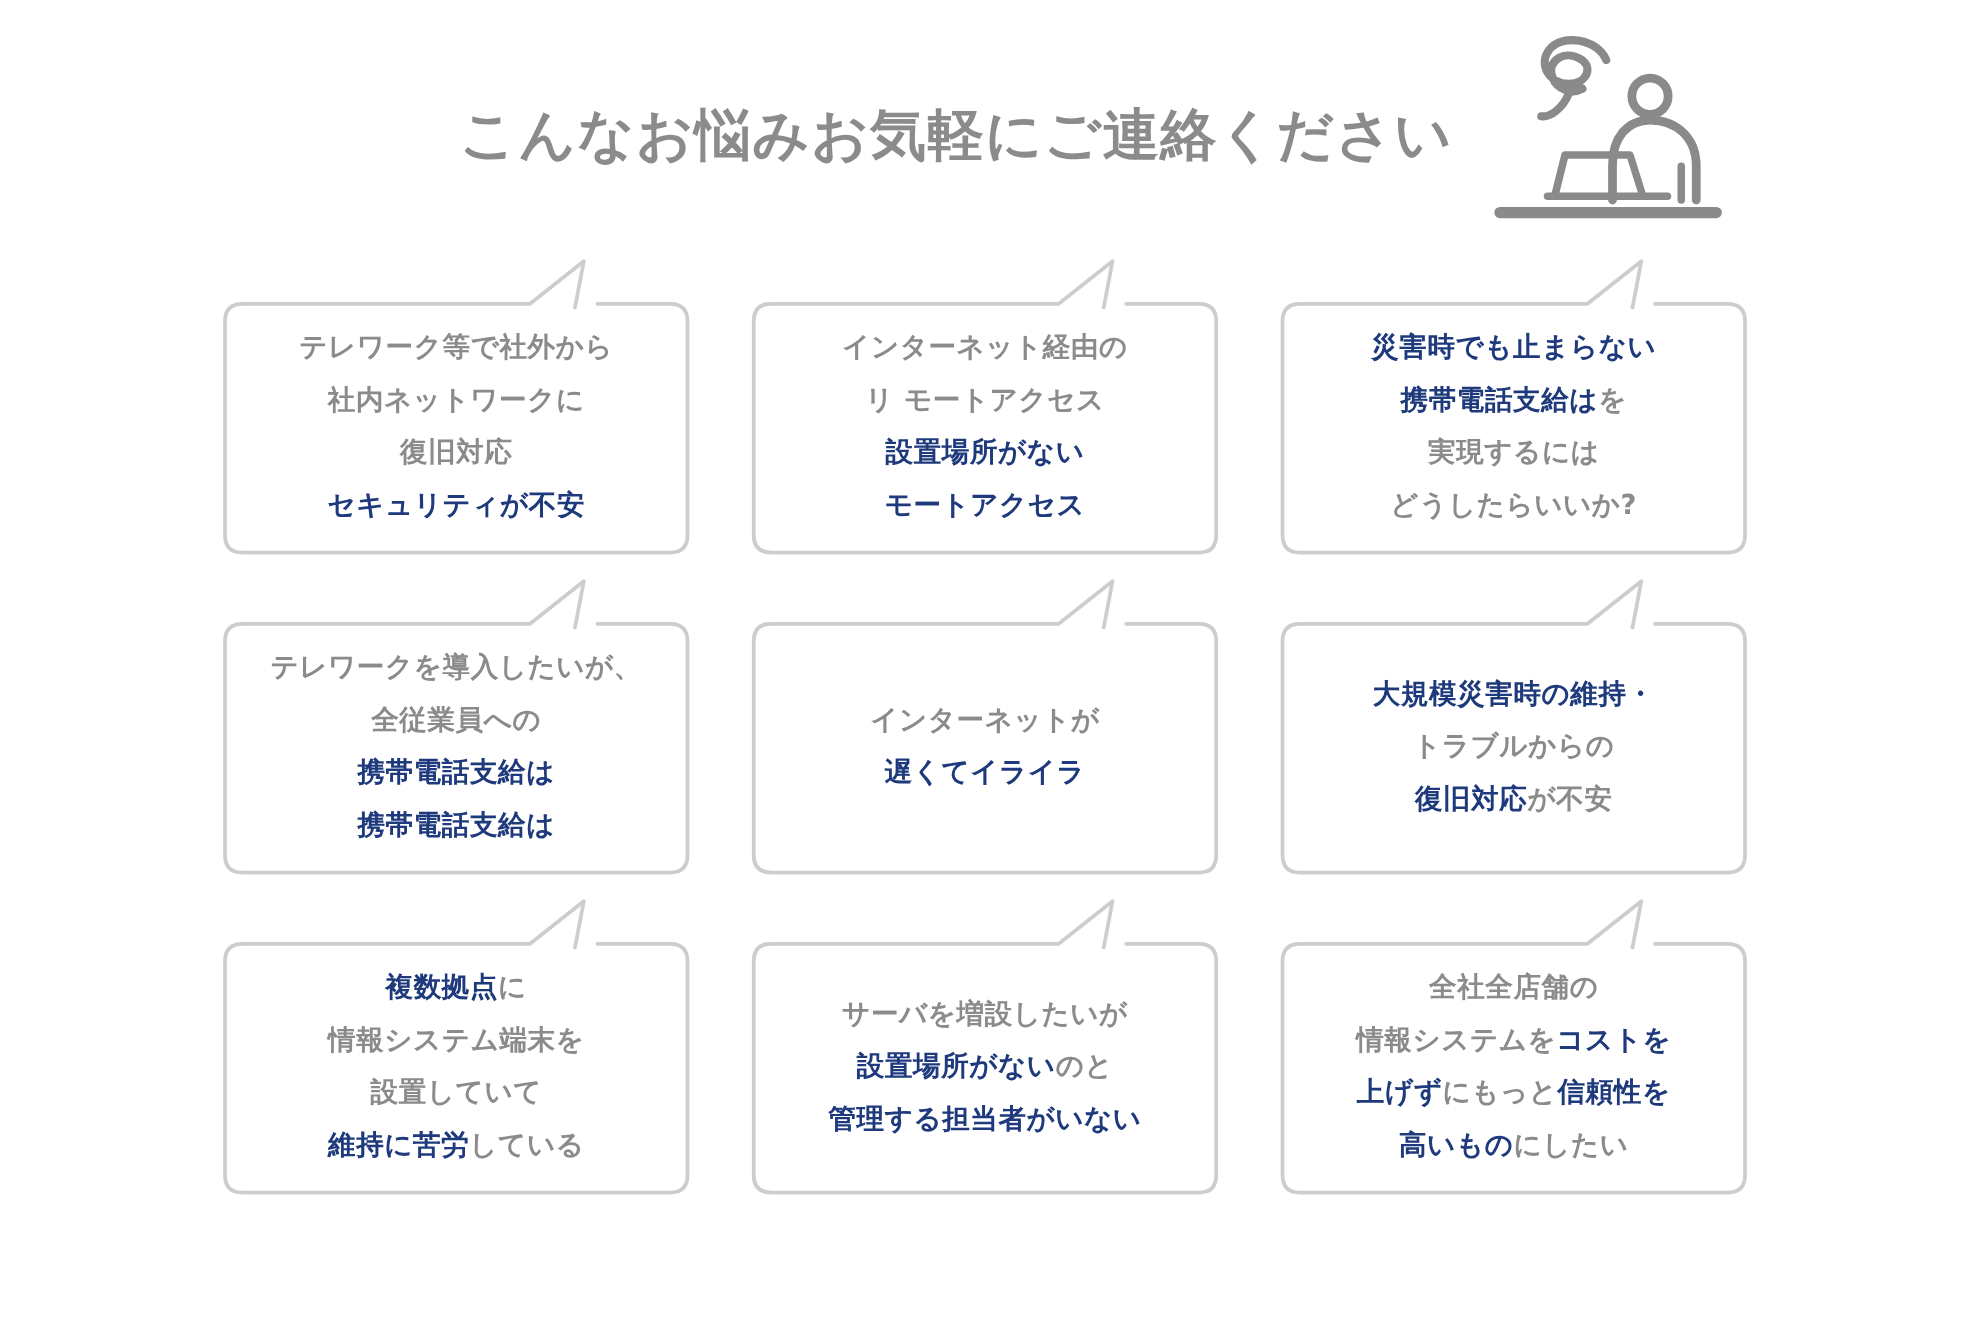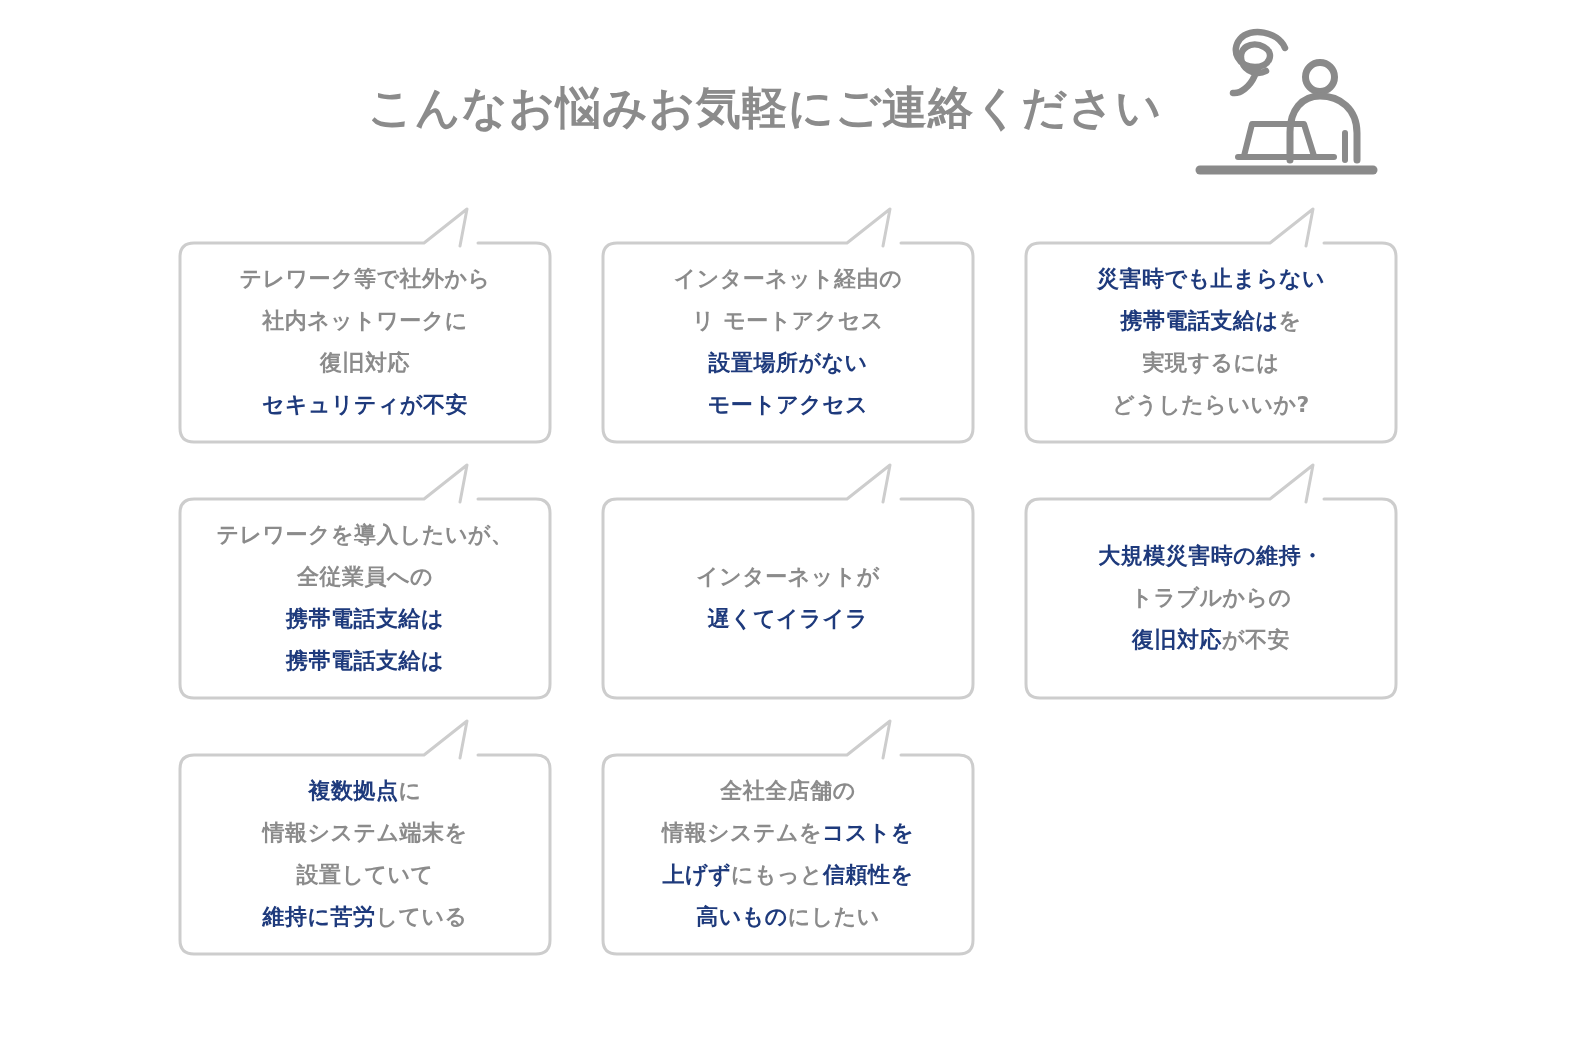--- a/index.html
+++ b/index.html
@@ -140,20 +140,30 @@
           <div class="line"><span class="plain">情報システム端末を</span></div>
           <div class="line"><span class="plain">設置していて</span></div>
           <div class="line"><span class="em">維持に苦労</span><span class="plain">している</span></div>
         </div>
   </div>
       <div class="bubble">
     <svg class="outline" viewBox="0 0 374 240">
       <path d="M300,37 H358 Q372,37 372,51 V222 Q372,236 358,236 H16 Q2,236 2,222 V51 Q2,37 16,37 H246 L289,3 L282,40" fill="#ffffff" stroke="var(--border,#cdcdcd)" stroke-width="3" stroke-linecap="round" stroke-linejoin="round"></path>
     </svg>
     <div class="lines">
+          <div class="line"><span class="plain">サーバを増設したいが</span></div>
+          <div class="line"><span class="em">設置場所がない</span><span class="plain">のと</span></div>
+          <div class="line"><span class="em">管理する担当者がいない</span></div>
+        </div>
+  </div>
+      <div class="bubble">
+    <svg class="outline" viewBox="0 0 374 240">
+      <path d="M300,37 H358 Q372,37 372,51 V222 Q372,236 358,236 H16 Q2,236 2,222 V51 Q2,37 16,37 H246 L289,3 L282,40" fill="#ffffff" stroke="var(--border,#cdcdcd)" stroke-width="3" stroke-linecap="round" stroke-linejoin="round"></path>
+    </svg>
+    <div class="lines">
           <div class="line"><span class="plain">全社全店舗の</span></div>
           <div class="line"><span class="plain">情報システムを</span><span class="em">コストを</span></div>
           <div class="line"><span class="em">上げず</span><span class="plain">にもっと</span><span class="em">信頼性を</span></div>
           <div class="line"><span class="em">高いもの</span><span class="plain">にしたい</span></div>
         </div>
   </div>
     </div>
 
 </div>
 

